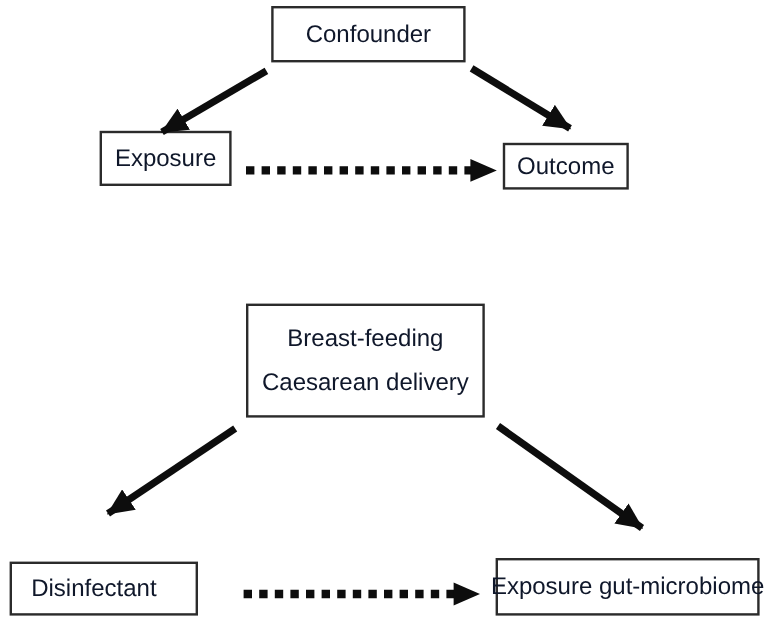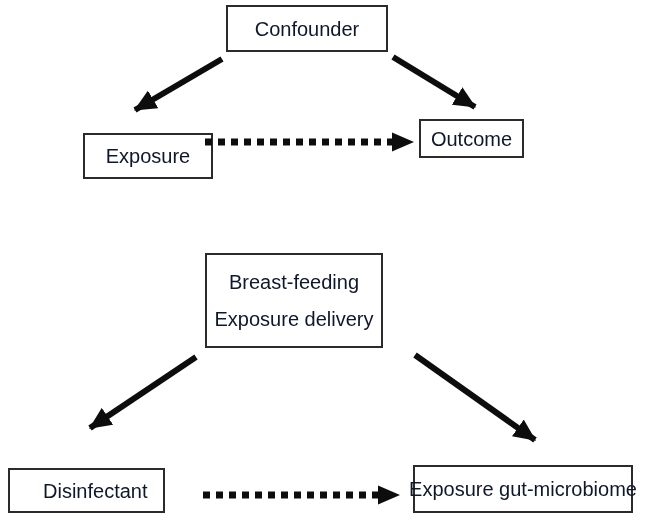--- a/index.html
+++ b/index.html
@@ -22,26 +22,26 @@
     background: #ffffff;
     display: flex;
     align-items: center;
     justify-content: center;
     font-size: 20px;
     line-height: 1;
     box-sizing: border-box;
     white-space: nowrap;
   }
   #box-confounder   { left: 226px; top: 5px;   width: 162px; height: 47px; }
-  #box-exposure     { left: 83px;  top: 133px; width: 130px; height: 46px; }
+  #box-exposure     { left: 83px;  top: 109px; width: 110px; height: 46px; }
   #box-outcome      { left: 419px; top: 119px; width: 105px; height: 39px; }
-  #box-cause        { left: 205px; top: 253px; width: 178px; height: 95px;
+  #box-cause        { left: 205px; top: 253px; width: 199px; height: 95px;
                       flex-direction: column; justify-content: space-evenly; }
   #box-disinfectant { left: 8px;   top: 468px; width: 157px; height: 45px;
-                      justify-content: flex-start; padding-left: 33px; }
+                      justify-content: flex-start; padding-left: 16px; }
   #box-altered      { left: 413px; top: 465px; width: 220px; height: 48px; }
   .node-line { display: block; }
   #arrow-layer {
     position: absolute;
     left: 0; top: 0;
     width: 650px;
     height: 521px;
     pointer-events: none;
   }
 </style>
@@ -55,21 +55,21 @@
   </div>
   <div class="node" id="box-exposure">
     <span class="node-line">Exposure</span>
   </div>
   <div class="node" id="box-outcome">
     <span class="node-line">Outcome</span>
   </div>
 
   <div class="node" id="box-cause">
     <span class="node-line">Breast-feeding</span>
-    <span class="node-line">Exposure delivery</span>
+    <span class="node-line">Caesarean delivery</span>
   </div>
   <div class="node" id="box-disinfectant">
     <span class="node-line">Disinfectant</span>
   </div>
   <div class="node" id="box-altered">
     <span class="node-line">Exposure gut-microbiome</span>
   </div>
 
   <svg id="arrow-layer" viewBox="0 0 650 521" xmlns="http://www.w3.org/2000/svg">
     <defs>

